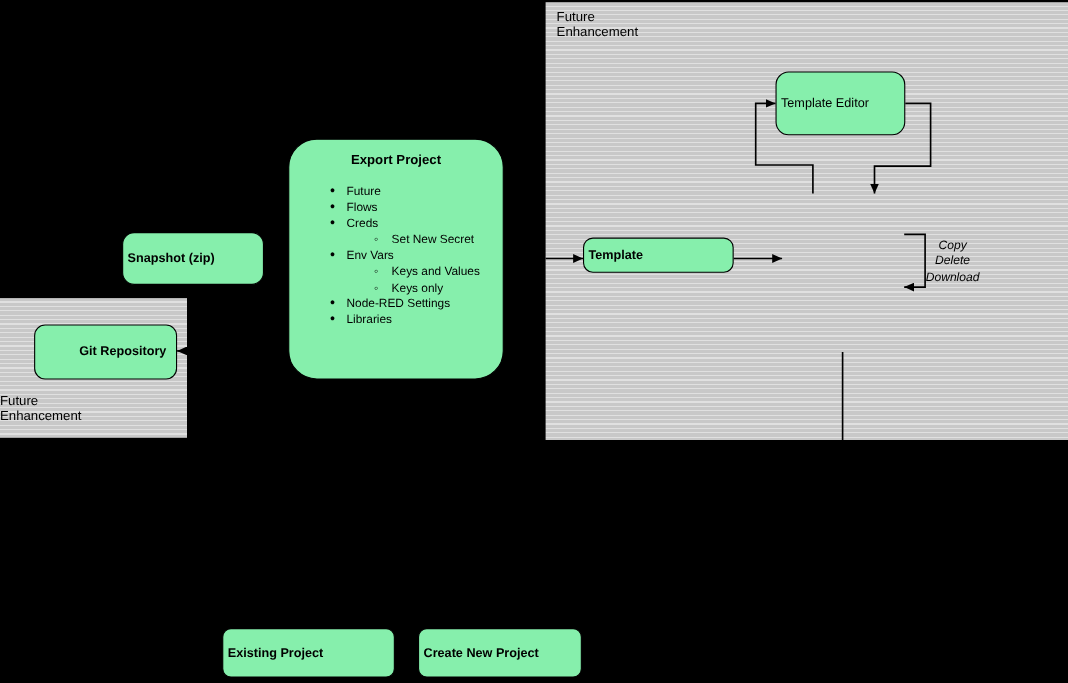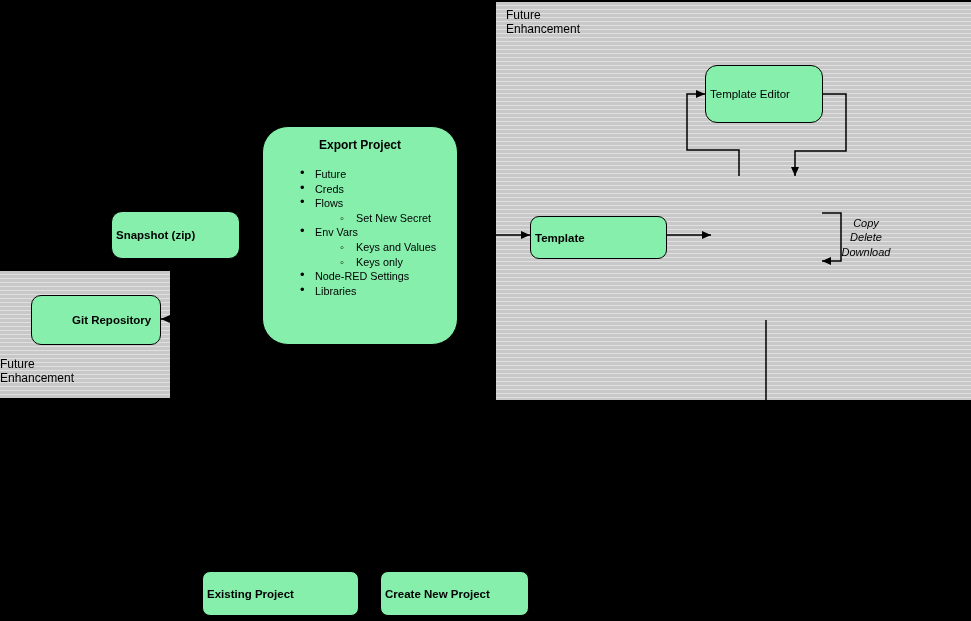--- a/index.html
+++ b/index.html
@@ -62,21 +62,21 @@
     justify-content: flex-start;
     text-align: center;
     font-size: 11.5px;
     color: #000000;
   }
   .node .lbl { padding: 0 4px; }
   .bold { font-weight: bold; }
 
   .node-snapshot { left: 111px; top: 211px; width: 129px; height: 48px;  border-radius: 11px; }
   .node-git      { left: 31px;  top: 295px; width: 130px; height: 50px;  border-radius: 10px; padding-left: 36px; }
-  .node-template { left: 530px; top: 216px; width: 137px; height: 43px;  border-radius: 9px;  }
+  .node-template { left: 530px; top: 216px; width: 137px; height: 32px;  border-radius: 9px;  }
   .node-editor   { left: 705px; top: 65px;  width: 118px; height: 58px;  border-radius: 12px; }
   .node-manager  { left: 711px; top: 176px; width: 111px; height: 144px; border-radius: 22px; }
   .node-existing { left: 202px; top: 571px; width: 157px; height: 45px;  border-radius: 8px;  }
   .node-create   { left: 380px; top: 571px; width: 149px; height: 45px;  border-radius: 8px;  }
 
   
   .node-export {
     left: 262px; top: 126px; width: 196px; height: 219px;
     border-radius: 26px;
     display: block;
@@ -172,22 +172,22 @@
   </div>
 
   <div class="node node-git bold">
     <span class="lbl">Git Repository</span>
   </div>
 
   <div class="node node-export">
     <div class="export-title">Export Project</div>
     <ul class="export-list">
       <li class="l1">Future</li>
+      <li class="l1">Flows</li>
       <li class="l1">Creds</li>
-      <li class="l1">Flows</li>
       <li class="l2">Set New Secret</li>
       <li class="l1">Env Vars</li>
       <li class="l2">Keys and Values</li>
       <li class="l2">Keys only</li>
       <li class="l1">Node-RED Settings</li>
       <li class="l1">Libraries</li>
     </ul>
   </div>
 
   <div class="node node-template bold">

